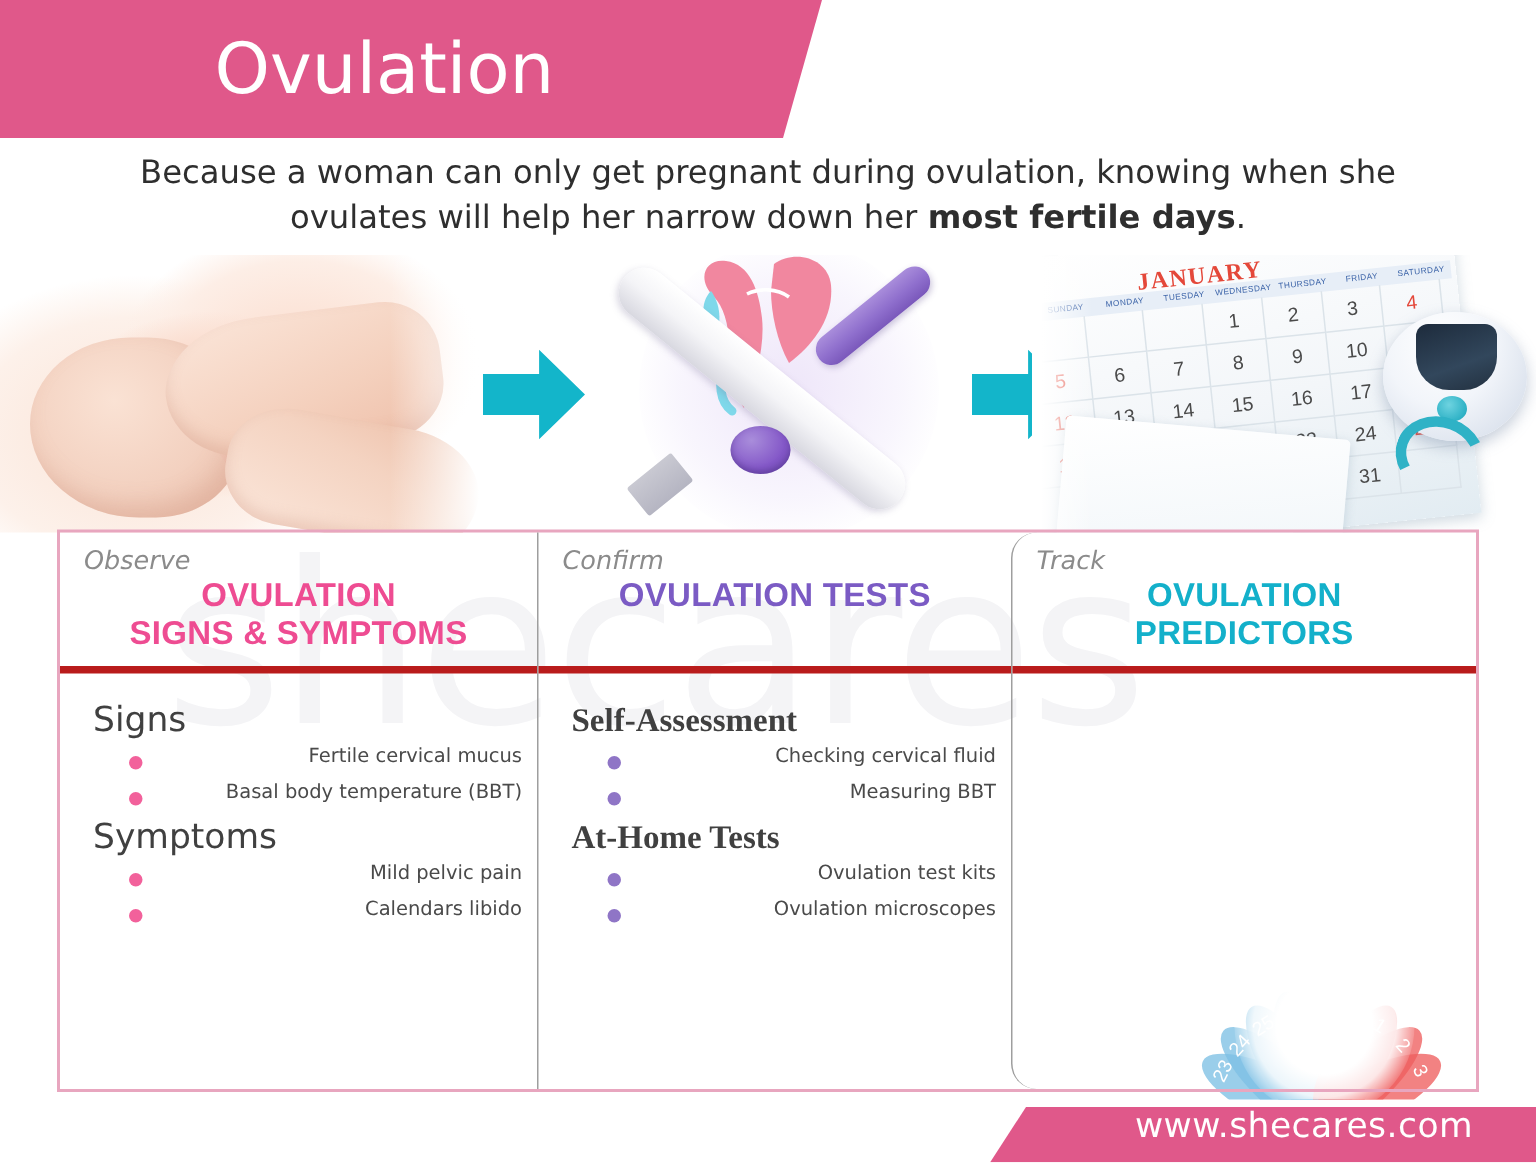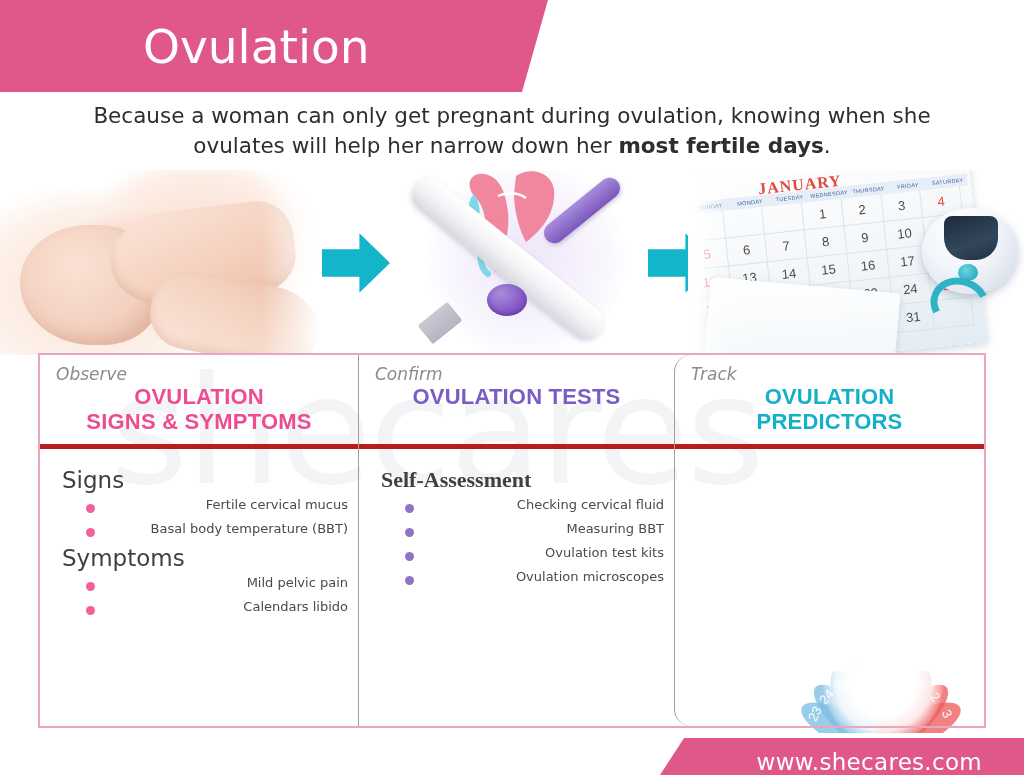--- a/index.html
+++ b/index.html
@@ -262,21 +262,21 @@
   }
   .b-pink   li::before { background: #f2619b; }
   .b-purple li::before { background: #8f75c6; }
   .b-cyan   li::before { background: #13b0ca; }
 
   
   .footer-bar {
     position:absolute; left: 660px; top: 738px; width: 364px; height: 37px;
     background: #e0588a;
     clip-path: polygon(24px 0, 364px 0, 364px 37px, 0 37px);
-    display:flex; align-items:flex-end; justify-content:flex-end;
+    display:flex; align-items:flex-start; justify-content:flex-end;
   }
   .footer-url {
     color:#ffffff; font-size: 23px; letter-spacing:.3px; margin-right: 42px;
     font-family:"DejaVu Sans", sans-serif;
   }
 </style>
 </head>
 <body>
 
 <div class="page">
@@ -429,20 +429,21 @@
         <div class="col-title c-purple">
           <div>OVULATION TESTS</div>
         </div>
       </div>
       <div class="col-body">
         <div class="group-title">Self-Assessment</div>
         <ul class="bullets b-purple">
             <li>Checking cervical fluid</li>
             <li>Measuring BBT</li>
           </ul>
+        <div class="group-title">At-Home Tests</div>
         <ul class="bullets b-purple">
             <li>Ovulation test kits</li>
             <li>Ovulation microscopes</li>
           </ul>
       </div>
     </div>
 
     <div class="col col-3">
       <div class="col-head">
         <div class="eyebrow">Track</div>

